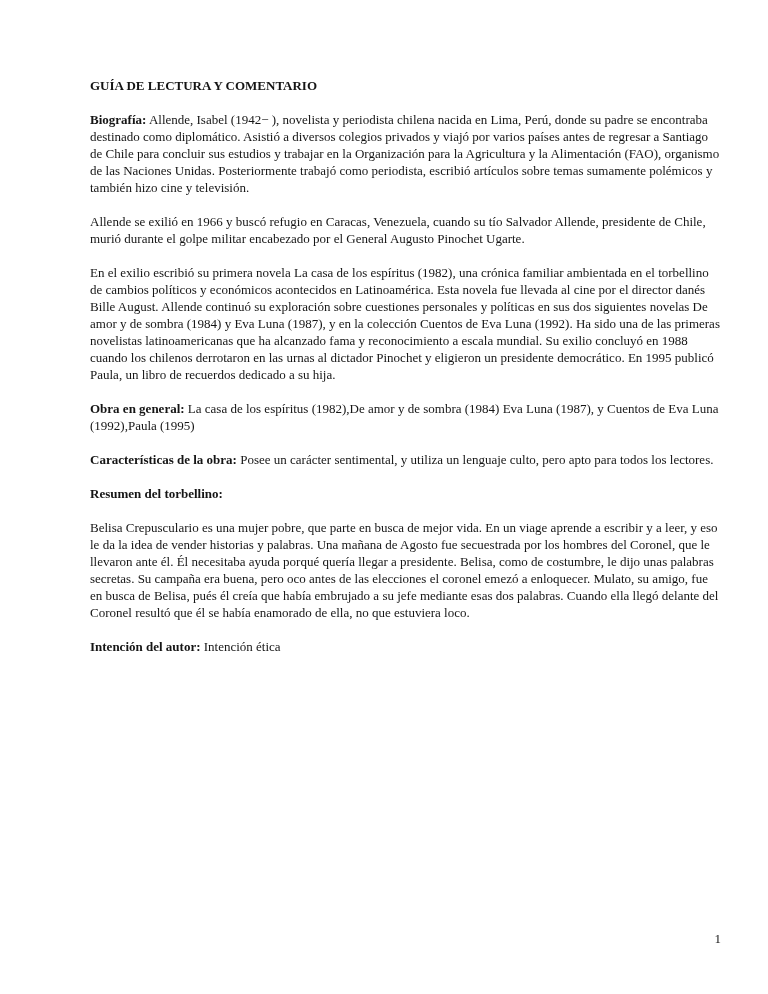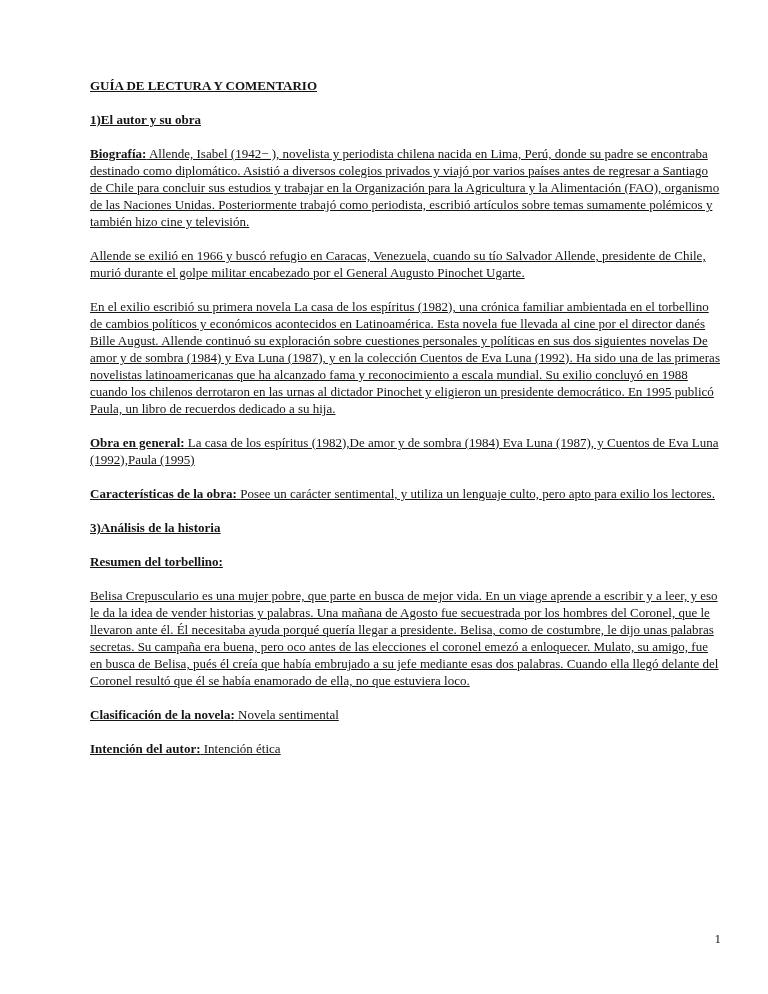--- a/index.html
+++ b/index.html
@@ -20,21 +20,20 @@
   }
   .content {
     position: absolute;
     top: 77px;
     left: 90px;
     width: 630px;
   }
   .content p {
     margin: 0 0 17px 0;
     padding: 0;
-    text-decoration: underline;
   }
   .bold { font-weight: bold; }
   .heading { font-weight: bold; }
   .heading .underlined { text-decoration: underline; }
   .lbl { font-weight: bold; text-align: center; }
   .page-number {
     position: absolute;
     top: 930px;
     right: 47px;
     font-family: "Liberation Serif", serif;
@@ -45,40 +44,37 @@
 </style>
 </head>
 <body>
 
 <div class="page">
   <div class="content">
 
     <p class="bold">GUÍA DE LECTURA Y COMENTARIO</p>
 
 
-    <p class="heading"><span>1)</span><span class="underlined">El autor y su obra</span></p>
 
     <p><strong class="lbl">Biografía:</strong> <span>Allende, Isabel (1942− ), novelista y periodista chilena nacida en Lima, Perú, donde su padre se encontraba destinado como diplomático. Asistió a diversos colegios privados y viajó por varios países antes de regresar a Santiago de Chile para concluir sus estudios y trabajar en la Organización para la Agricultura y la Alimentación (FAO), organismo de las Naciones Unidas. Posteriormente trabajó como periodista, escribió artículos sobre temas sumamente polémicos y también hizo cine y televisión.</span></p>
 
     <p><span>Allende se exilió en 1966 y buscó refugio en Caracas, Venezuela, cuando su tío Salvador Allende, presidente de Chile, murió durante el golpe militar encabezado por el General Augusto Pinochet Ugarte.</span></p>
 
     <p><span>En el exilio escribió su primera novela La casa de los espíritus (1982), una crónica familiar ambientada en el torbellino de cambios políticos y económicos acontecidos en Latinoamérica. Esta novela fue llevada al cine por el director danés Bille August. Allende continuó su exploración sobre cuestiones personales y políticas en sus dos siguientes novelas De amor y de sombra (1984) y Eva Luna (1987), y en la colección Cuentos de Eva Luna (1992). Ha sido una de las primeras novelistas latinoamericanas que ha alcanzado fama y reconocimiento a escala mundial. Su exilio concluyó en 1988 cuando los chilenos derrotaron en las urnas al dictador Pinochet y eligieron un presidente democrático. En 1995 publicó Paula, un libro de recuerdos dedicado a su hija.</span></p>
 
     <p><strong class="lbl">Obra en general:</strong> <span>La casa de los espíritus (1982),De amor y de sombra (1984) Eva Luna (1987), y Cuentos de Eva Luna (1992),Paula (1995)</span></p>
 
 
-    <p><strong class="lbl">Características de la obra:</strong> <span>Posee un carácter sentimental, y utiliza un lenguaje culto, pero apto para exilio los lectores.</span></p>
+    <p><strong class="lbl">Características de la obra:</strong> <span>Posee un carácter sentimental, y utiliza un lenguaje culto, pero apto para todos los lectores.</span></p>
 
-    <p class="heading"><span>3)</span><span class="underlined">Análisis de la historia</span></p>
 
     <p><strong class="lbl">Resumen del torbellino:</strong></p>
 
     <p><span>Belisa Crepusculario es una mujer pobre, que parte en busca de mejor vida. En un viage aprende a escribir y a leer, y eso le da la idea de vender historias y palabras. Una mañana de Agosto fue secuestrada por los hombres del Coronel, que le llevaron ante él. Él necesitaba ayuda porqué quería llegar a presidente. Belisa, como de costumbre, le dijo unas palabras secretas. Su campaña era buena, pero oco antes de las elecciones el coronel emezó a enloquecer. Mulato, su amigo, fue en busca de Belisa, pués él creía que había embrujado a su jefe mediante esas dos palabras. Cuando ella llegó delante del Coronel resultó que él se había enamorado de ella, no que estuviera loco.</span></p>
 
 
-    <p><strong class="lbl">Clasificación de la novela:</strong> <span>Novela sentimental</span></p>
 
     <p><strong class="lbl">Intención del autor:</strong> <span>Intención ética</span></p>
 
   </div>
 
   <div class="page-number">1</div>
 </div>
 
 </body></html>

